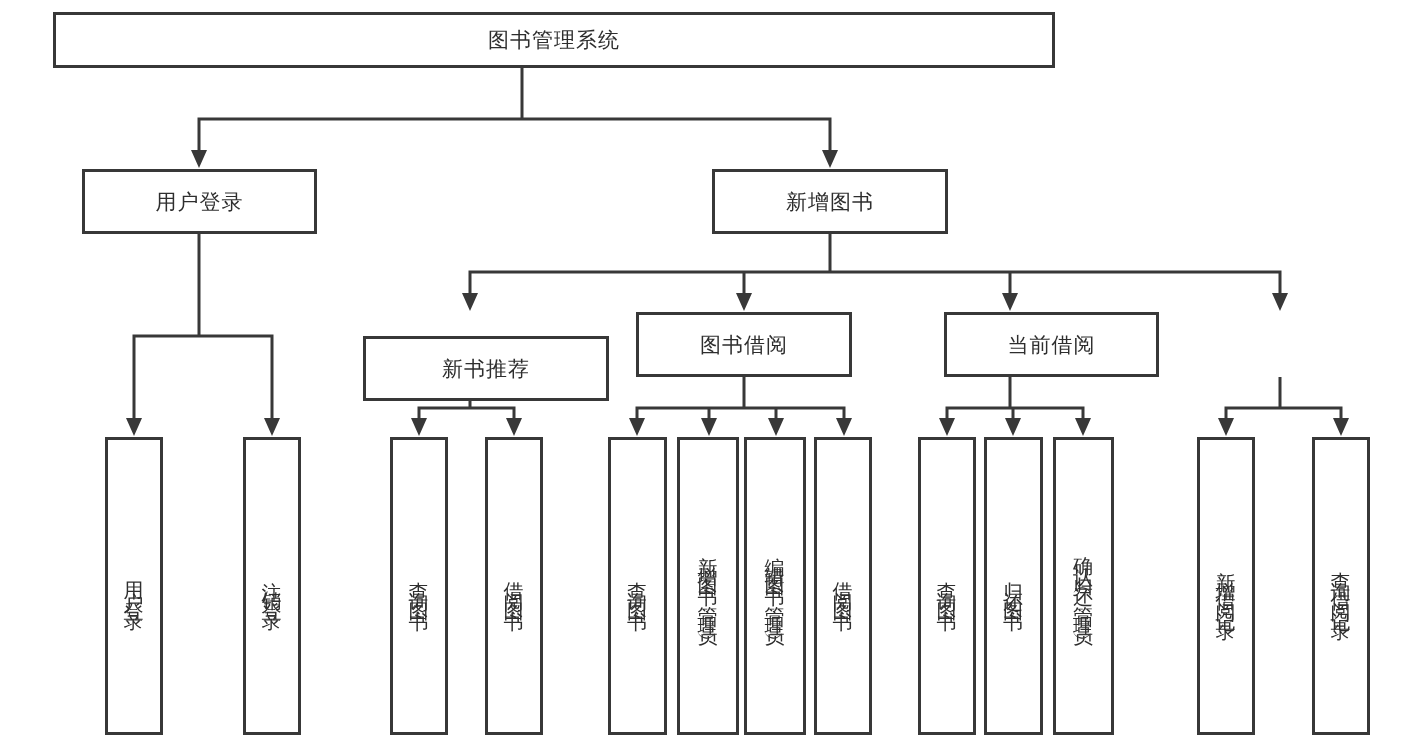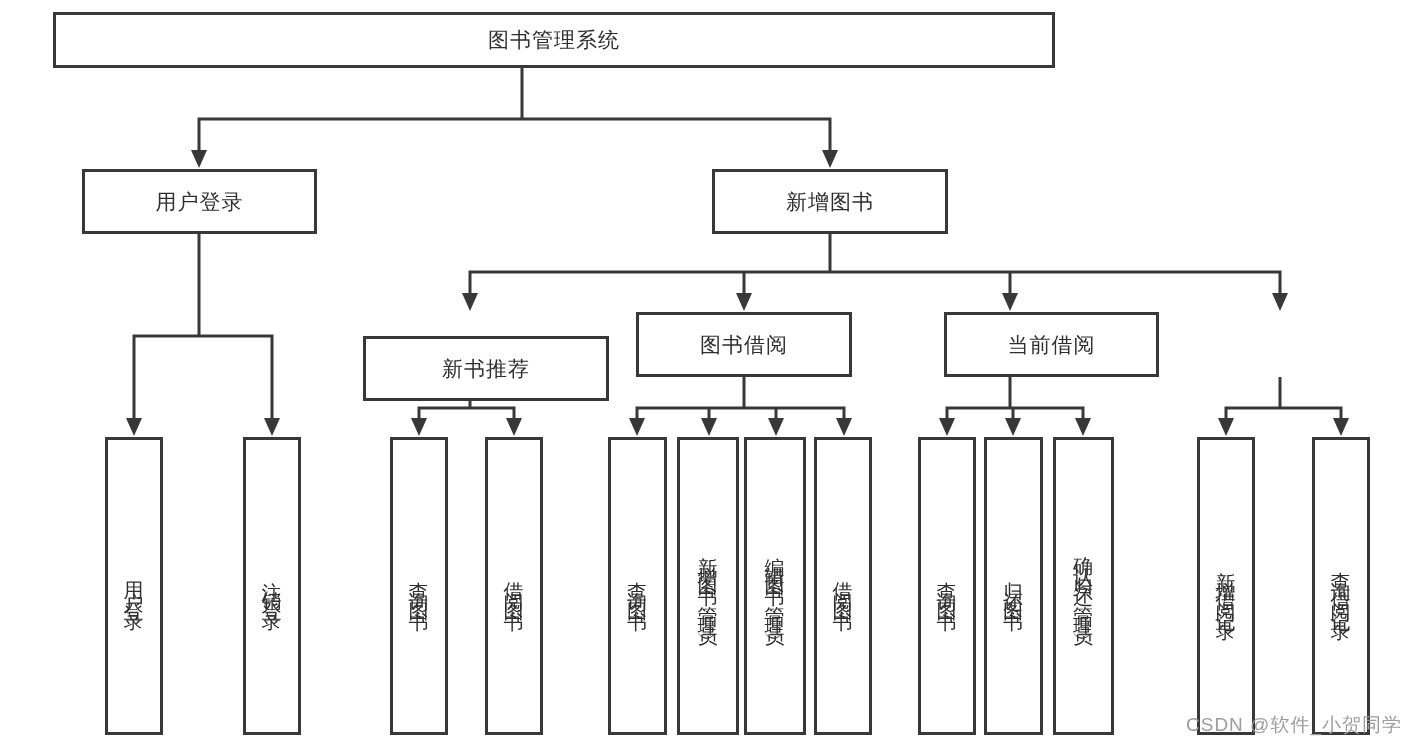--- a/index.html
+++ b/index.html
@@ -131,15 +131,14 @@
   <div class="node vbox" style="left:744px;top:437px;width:62px;height:298px;">编辑图书（管理员）</div>
   <div class="node vbox" style="left:814px;top:437px;width:58px;height:298px;">借阅图书</div>
 
   <div class="node vbox" style="left:918px;top:437px;width:58px;height:298px;">查询图书</div>
   <div class="node vbox" style="left:984px;top:437px;width:59px;height:298px;">归还图书</div>
   <div class="node vbox" style="left:1053px;top:437px;width:61px;height:298px;">确认归还（管理员）</div>
 
   <div class="node vbox" style="left:1197px;top:437px;width:58px;height:298px;">新增借阅记录</div>
   <div class="node vbox" style="left:1312px;top:437px;width:58px;height:298px;">查询借阅记录</div>
 
-  <div class="watermark">CSDN @软件_小贺同学</div>
 
 </div>
 
 </body></html>

